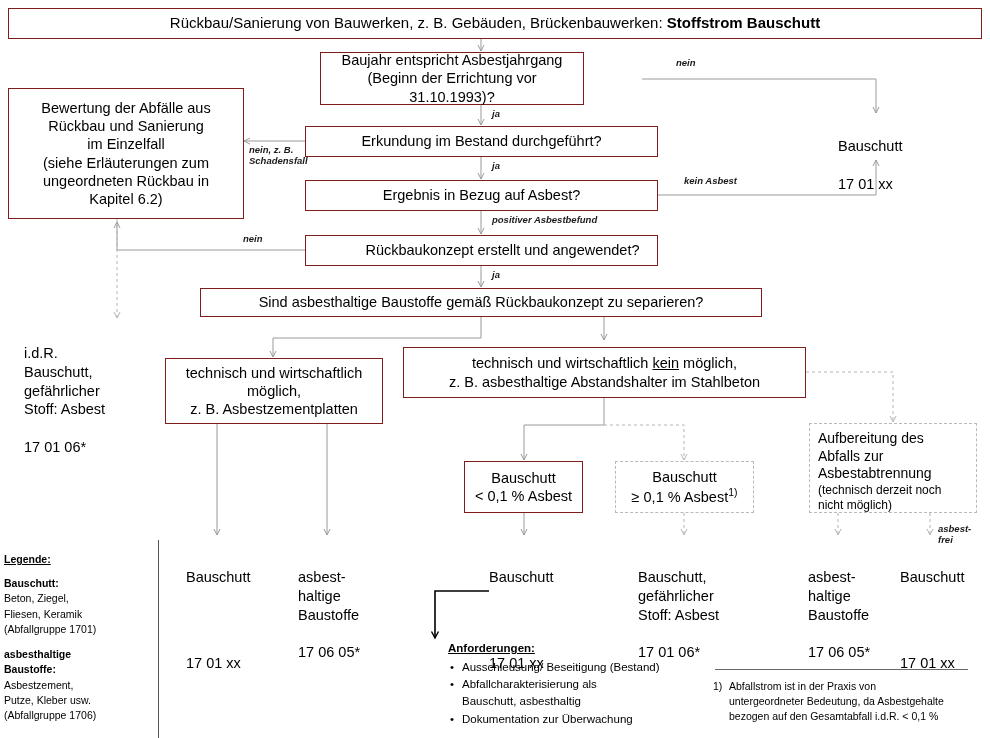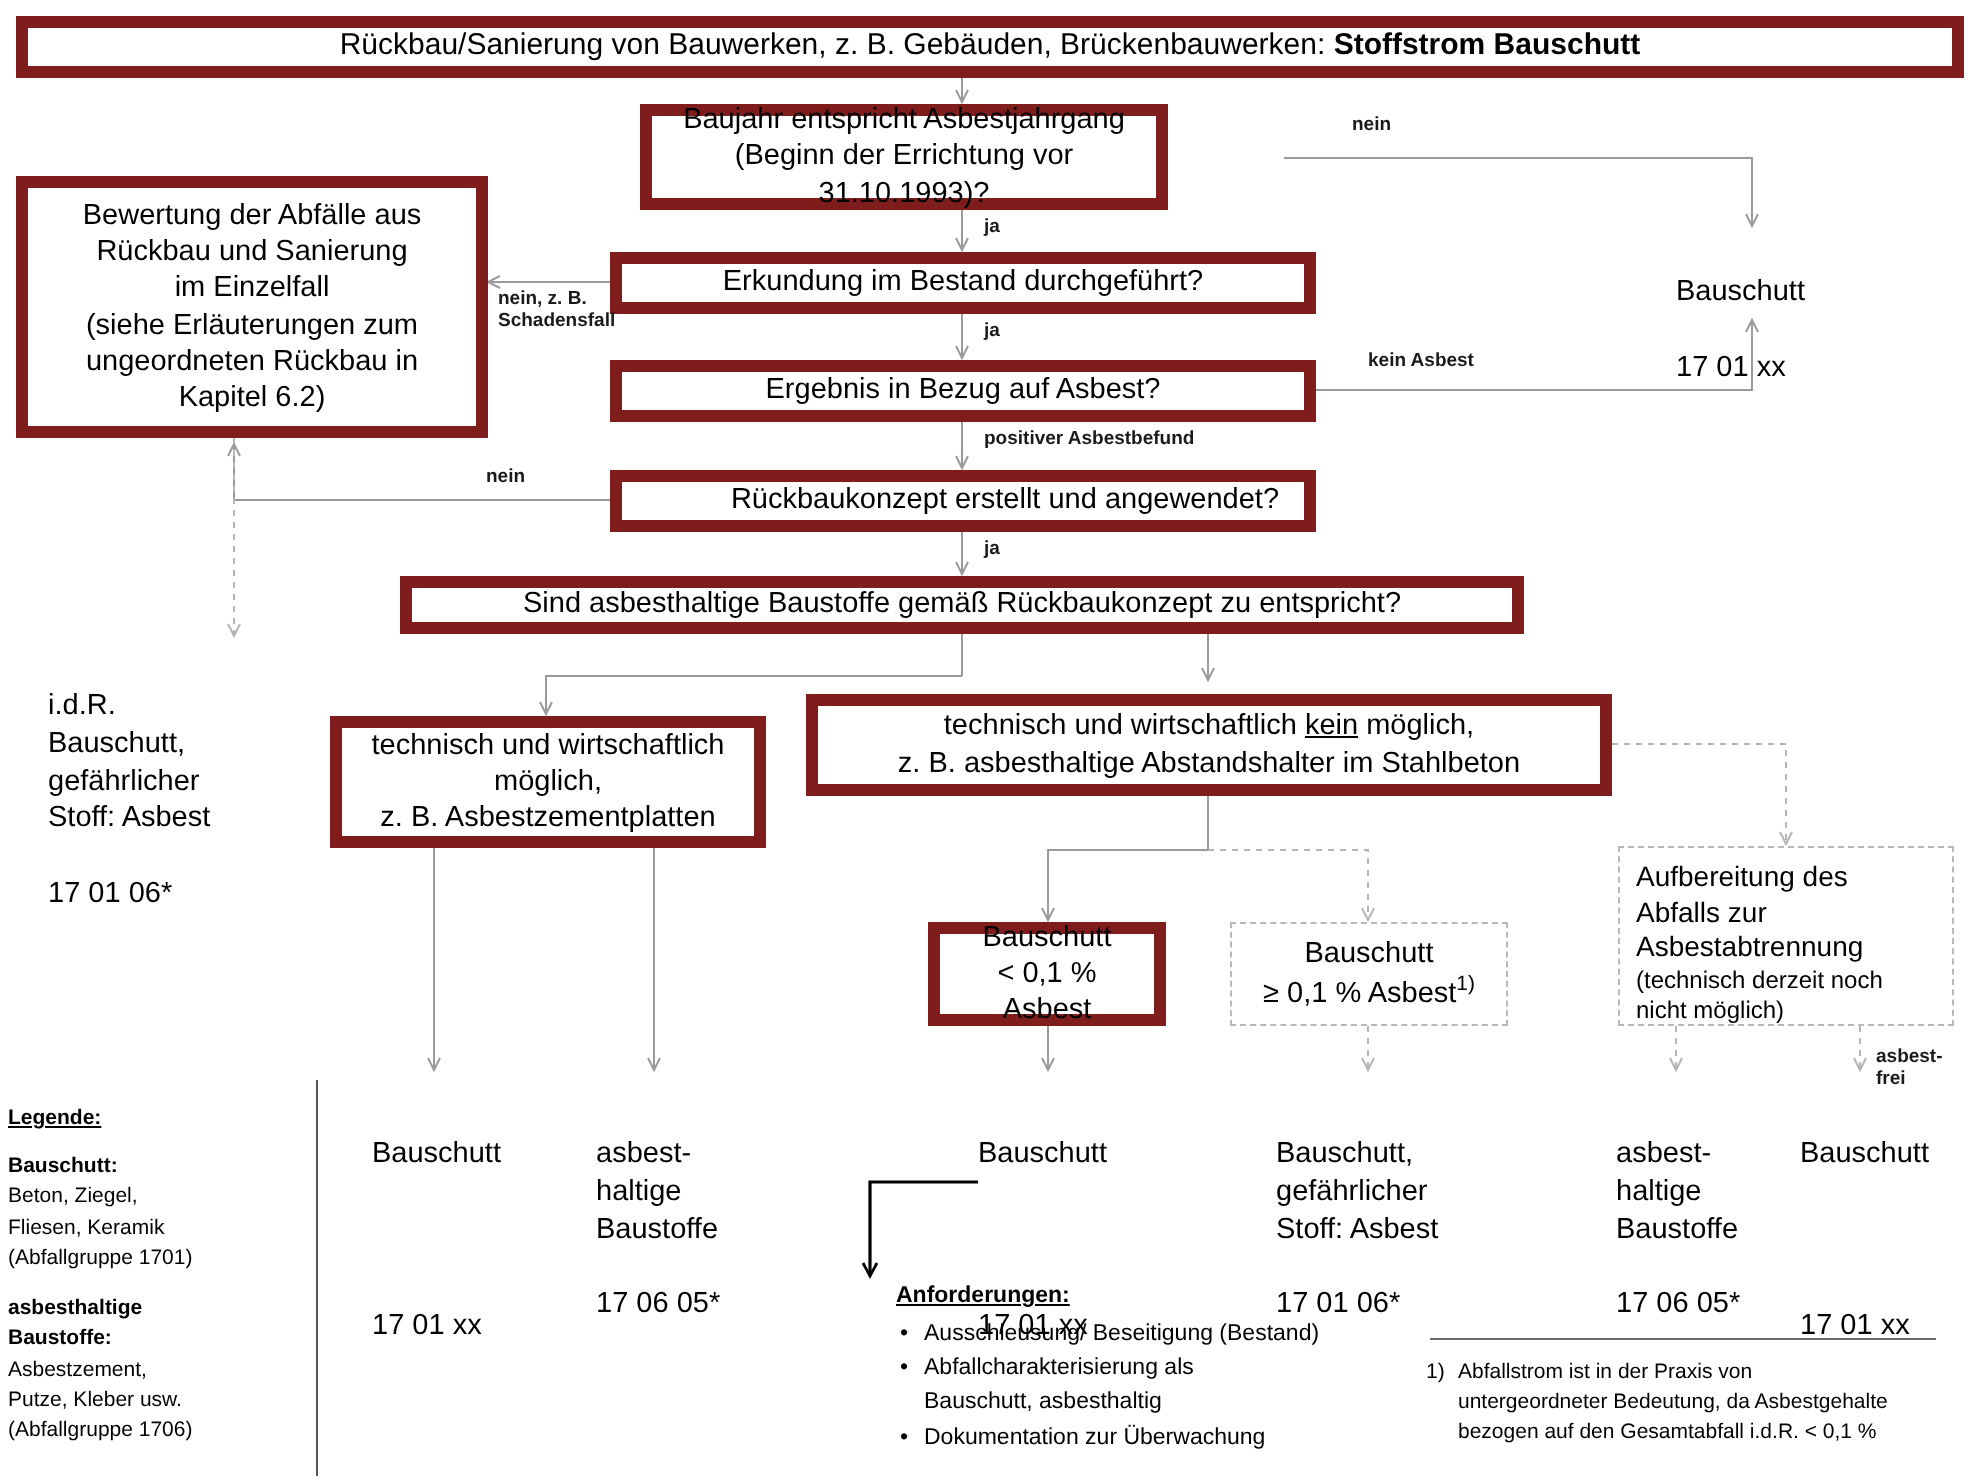--- a/index.html
+++ b/index.html
@@ -17,21 +17,21 @@
   }
   svg#wires{
     position:absolute;
     left:0;top:0;
     width:990px;height:738px;
     pointer-events:none;
   }
   .box{
     position:absolute;
     box-sizing:border-box;
-    border:6px solid #7f1d1d;
+    border:1px solid #7f1d1d;
     background:#ffffff;
     display:flex;
     align-items:center;
     justify-content:center;
     text-align:center;
     line-height:1.25;
     font-size:14.5px;
     padding:3px 6px;
   }
   .box.dashed{
@@ -43,20 +43,21 @@
     align-items:flex-start;
     padding:6px 8px;
   }
   .lbl{
     position:absolute;
     font-size:9.5px;
     font-weight:bold;
     color:#1a1a1a;
     white-space:nowrap;
     line-height:1.15;
+    font-style:italic;
   }
   .txt{
     position:absolute;
     font-size:14.5px;
     line-height:1.3;
     white-space:pre-line;
     color:#000;
   }
   .legend{
     position:absolute;
@@ -167,21 +168,21 @@
 
   <div class="box" style="left:320px;top:52px;width:264px;height:53px;white-space:pre-line;">Baujahr entspricht Asbestjahrgang
 (Beginn der Errichtung vor 31.10.1993)?</div>
 
   <div class="box" style="left:305px;top:126px;width:353px;height:31px;">Erkundung im Bestand durchgeführt?</div>
 
   <div class="box" style="left:305px;top:180px;width:353px;height:31px;">Ergebnis in Bezug auf Asbest?</div>
 
   <div class="box" style="left:305px;top:235px;width:353px;height:31px;padding-left:48px;">Rückbaukonzept erstellt und angewendet?</div>
 
-  <div class="box" style="left:200px;top:288px;width:562px;height:29px;">Sind asbesthaltige Baustoffe gemäß Rückbaukonzept zu entspricht?</div>
+  <div class="box" style="left:200px;top:288px;width:562px;height:29px;">Sind asbesthaltige Baustoffe gemäß Rückbaukonzept zu separieren?</div>
 
   <div class="box" style="left:8px;top:88px;width:236px;height:131px;white-space:pre-line;">Bewertung der Abfälle aus
 Rückbau und Sanierung
 im Einzelfall
 (siehe Erläuterungen zum
 ungeordneten Rückbau in
 Kapitel 6.2)</div>
 
   <div class="box" style="left:165px;top:358px;width:218px;height:66px;white-space:pre-line;">technisch und wirtschaftlich
 möglich,

